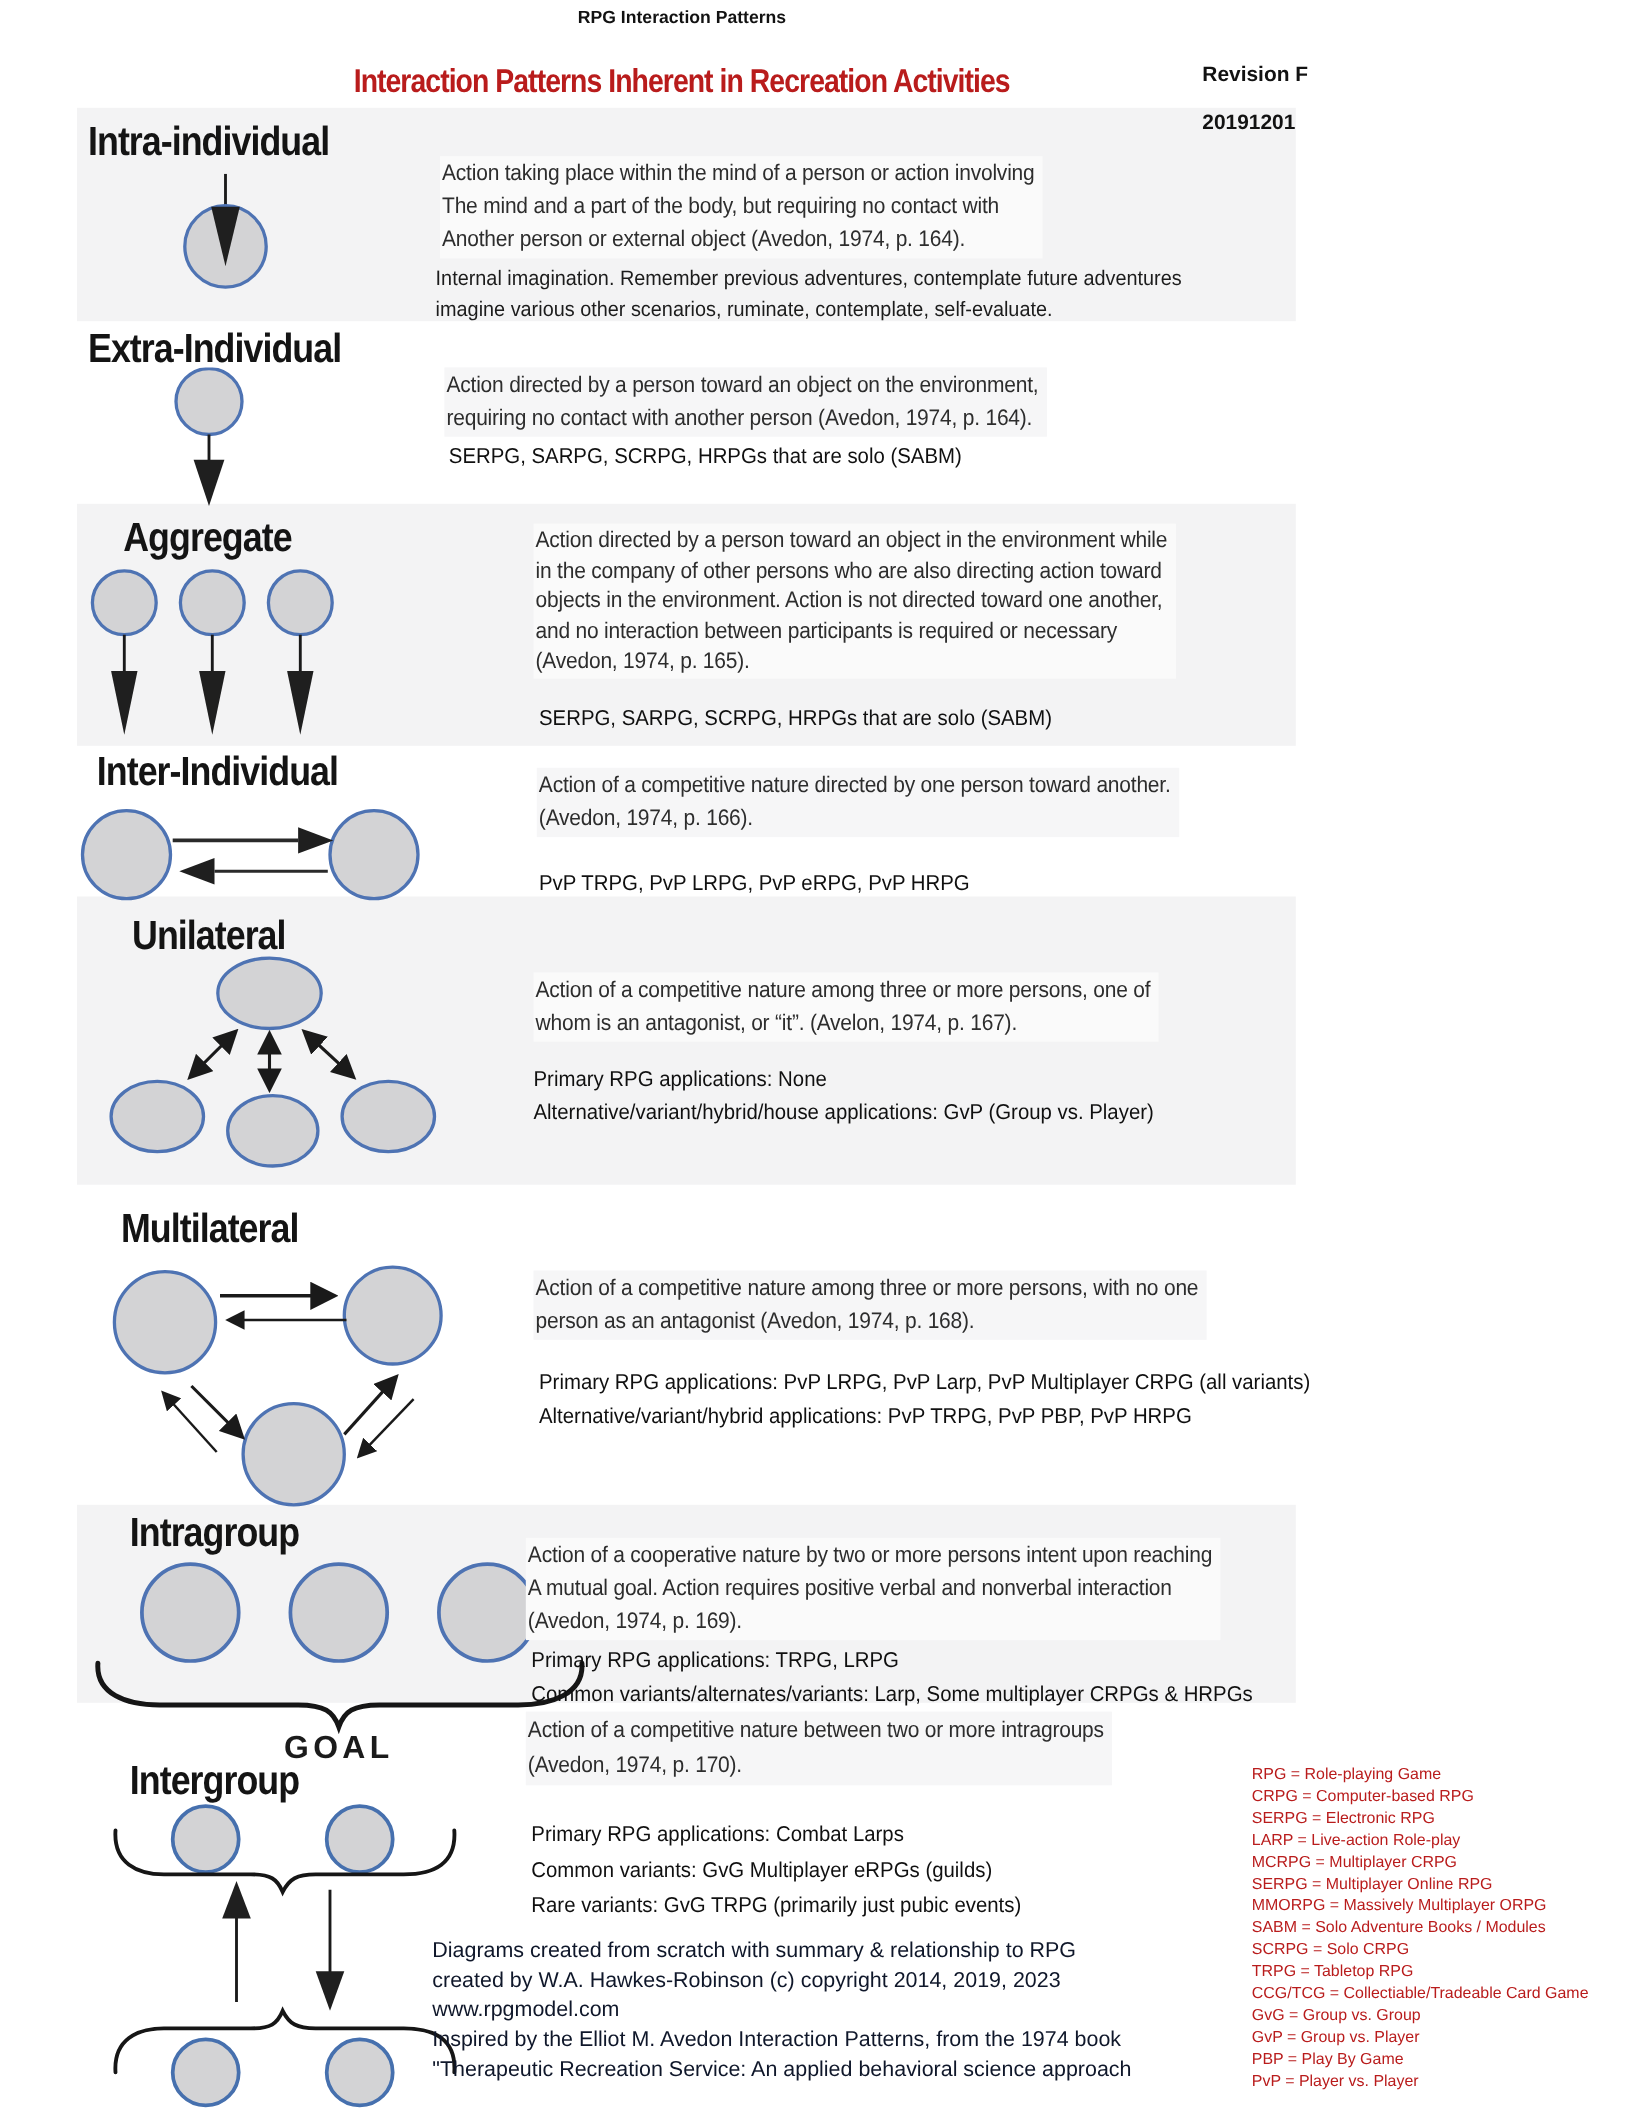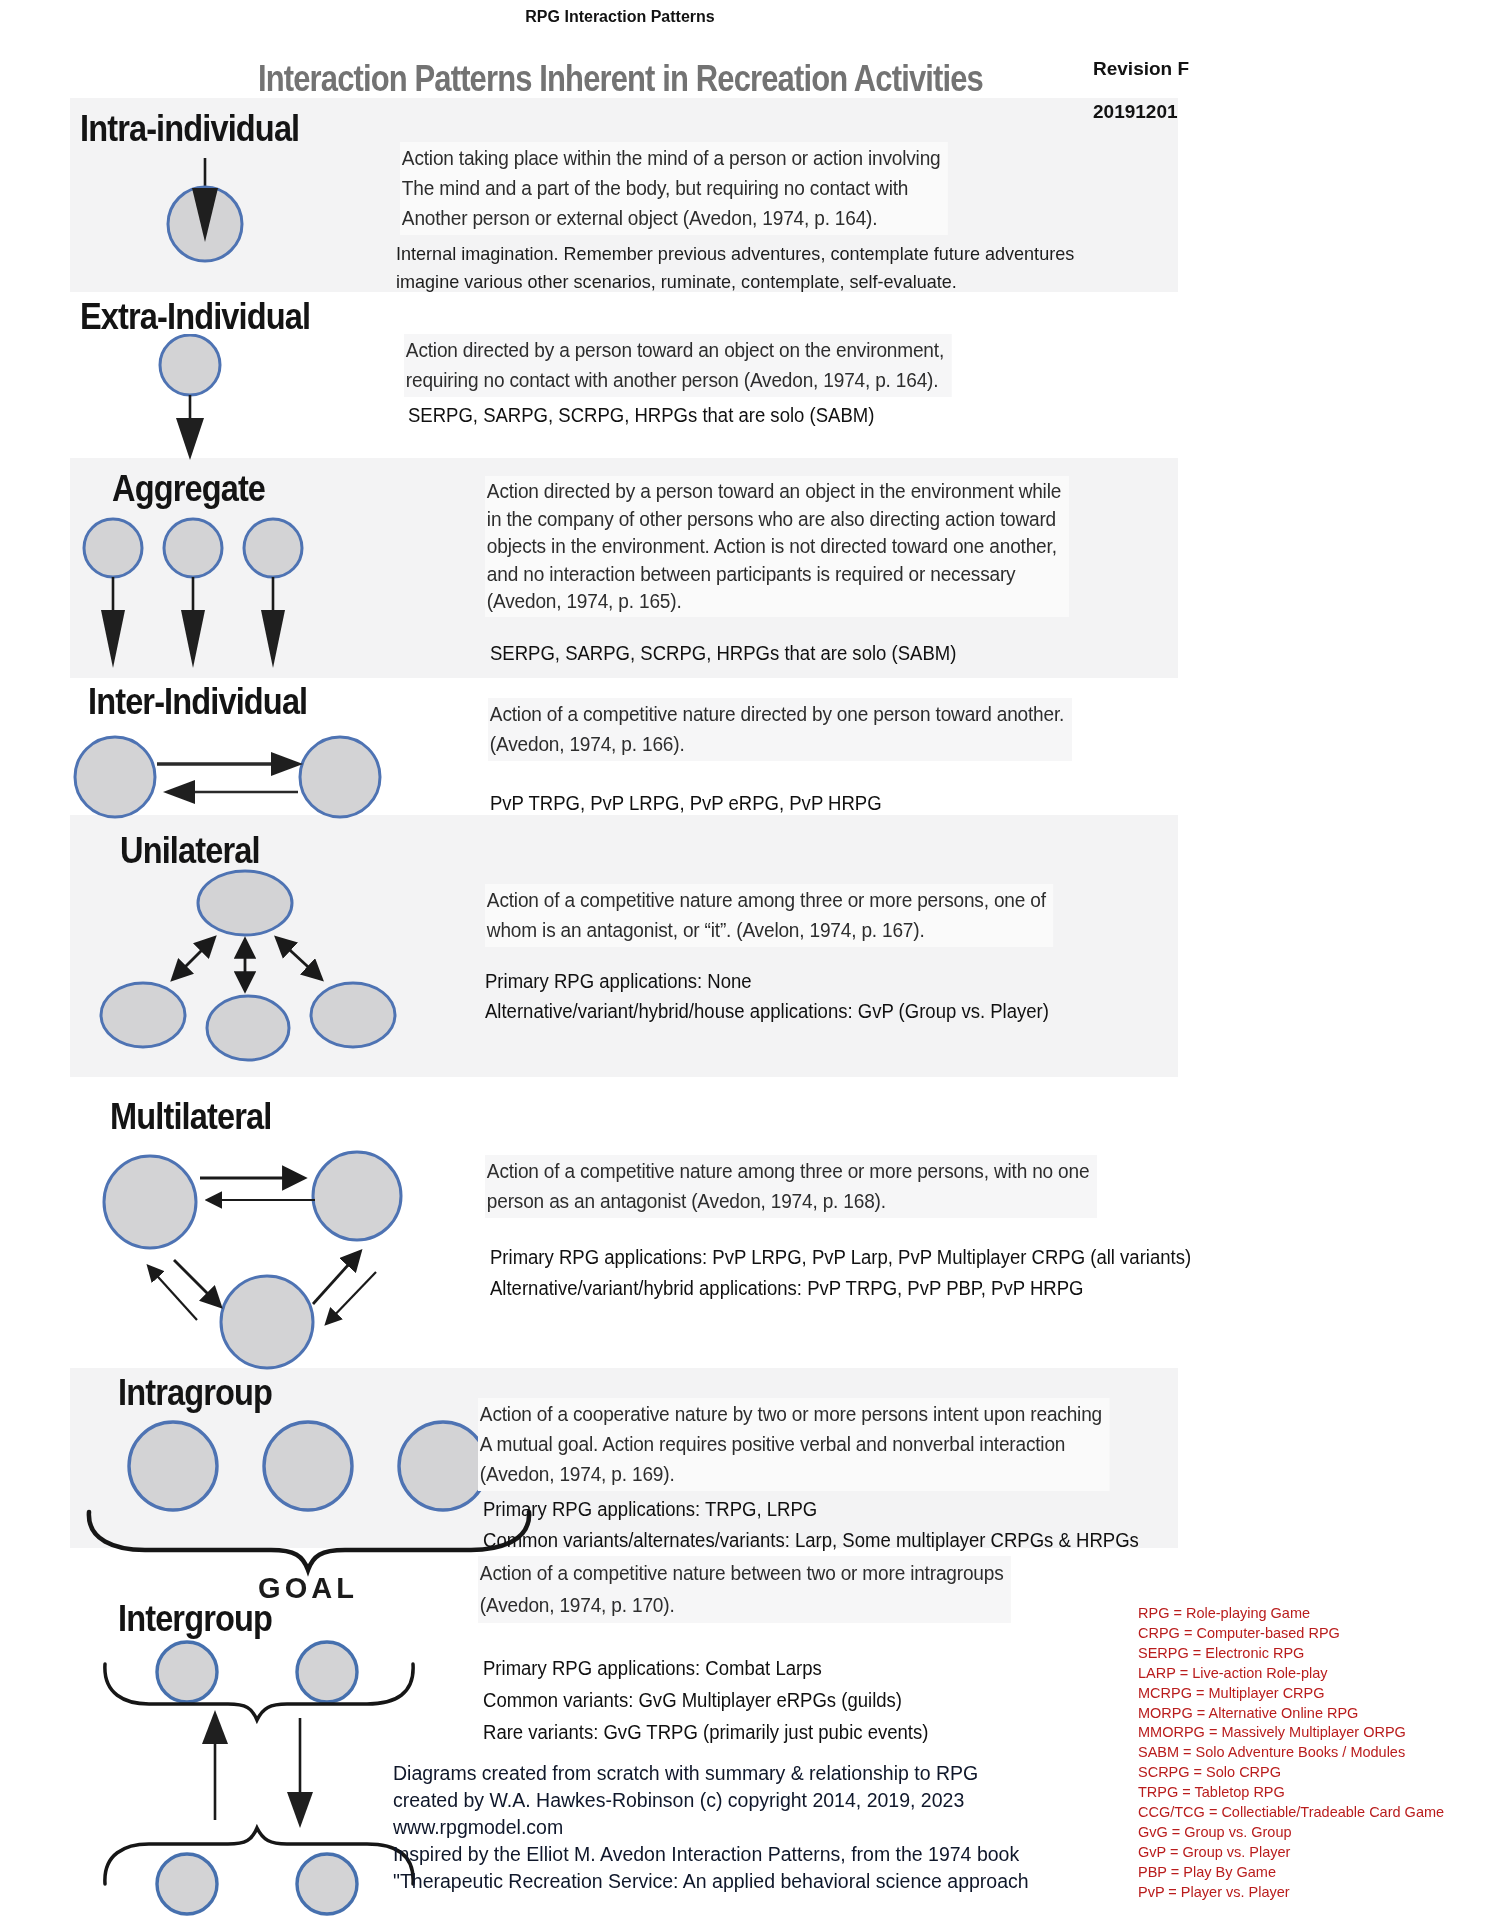--- a/index.html
+++ b/index.html
@@ -7,21 +7,21 @@
        font-family:"Liberation Sans", sans-serif;color:#1a1a1a;}
   .page{position:absolute;inset:0;}
   .band{position:absolute;left:70px;width:1108px;background:#f3f3f4;}
   .band1{top:98px;height:194px;}
   .band3{top:458px;height:220px;}
   .band5{top:815px;height:262px;}
   .band7{top:1368px;height:180px;}
   .hcenter{position:absolute;left:0;width:1240px;text-align:center;}
   .h-sub{top:8px;font-size:16px;font-weight:bold;color:#121212;}
   .h-sub2{top:36px;font-size:22px;font-weight:bold;color:#121212;}
-  .h-title{top:58px;font-size:36px;font-weight:bold;color:#737373;}
+  .h-title{top:58px;font-size:30px;font-weight:bold;color:#b91c1c;}
   .h-title .sq{display:inline-block;transform:scaleX(.86);letter-spacing:-1px;white-space:nowrap;}
   .rev{position:absolute;left:1093px;font-size:19px;font-weight:bold;color:#121212;}
   h2.sec{position:absolute;margin:0;font-size:37px;font-weight:bold;color:#141414;
          letter-spacing:-1px;transform:scaleX(.88);transform-origin:left center;white-space:nowrap;}
   .desc{position:absolute;white-space:pre-line;font-size:20.5px;line-height:30px;color:#2d2d2d;
         letter-spacing:-.2px;transform:scaleX(.93);transform-origin:left top;background:#f6f6f7;
         padding:1px 8px 2px 2px;}
   .onband{background:#fafafa;}
   .apps{position:absolute;white-space:pre-line;font-size:19.5px;line-height:31px;color:#101010;
         transform:scaleX(.95);transform-origin:left top;}
@@ -182,21 +182,21 @@
 www.rpgmodel.com
 Inspired by the Elliot M. Avedon Interaction Patterns, from the 1974 book
 "Therapeutic Recreation Service: An applied behavioral science approach</div>
 
   <div class="legend">
     <div>RPG = Role-playing Game</div>
     <div>CRPG = Computer-based RPG</div>
     <div>SERPG = Electronic RPG</div>
     <div>LARP = Live-action Role-play</div>
     <div>MCRPG = Multiplayer CRPG</div>
-    <div>MORPG = Alternative Online RPG</div>
+    <div>SERPG = Multiplayer Online RPG</div>
     <div>MMORPG = Massively Multiplayer ORPG</div>
     <div>SABM = Solo Adventure Books / Modules</div>
     <div>SCRPG = Solo CRPG</div>
     <div>TRPG = Tabletop RPG</div>
     <div>CCG/TCG = Collectiable/Tradeable Card Game</div>
     <div>GvG = Group vs. Group</div>
     <div>GvP = Group vs. Player</div>
     <div>PBP = Play By Game</div>
     <div>PvP = Player vs. Player</div>
   </div>

